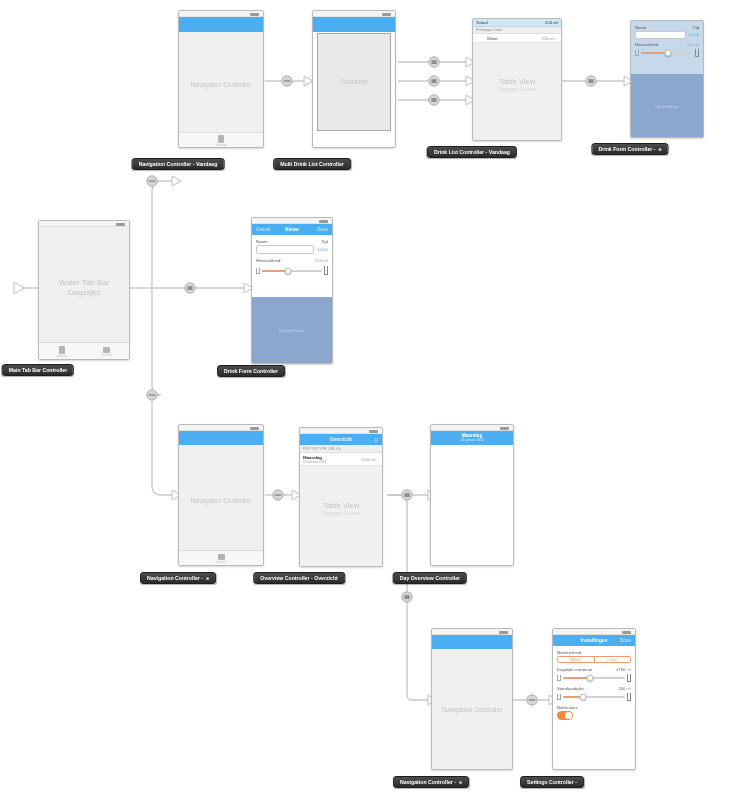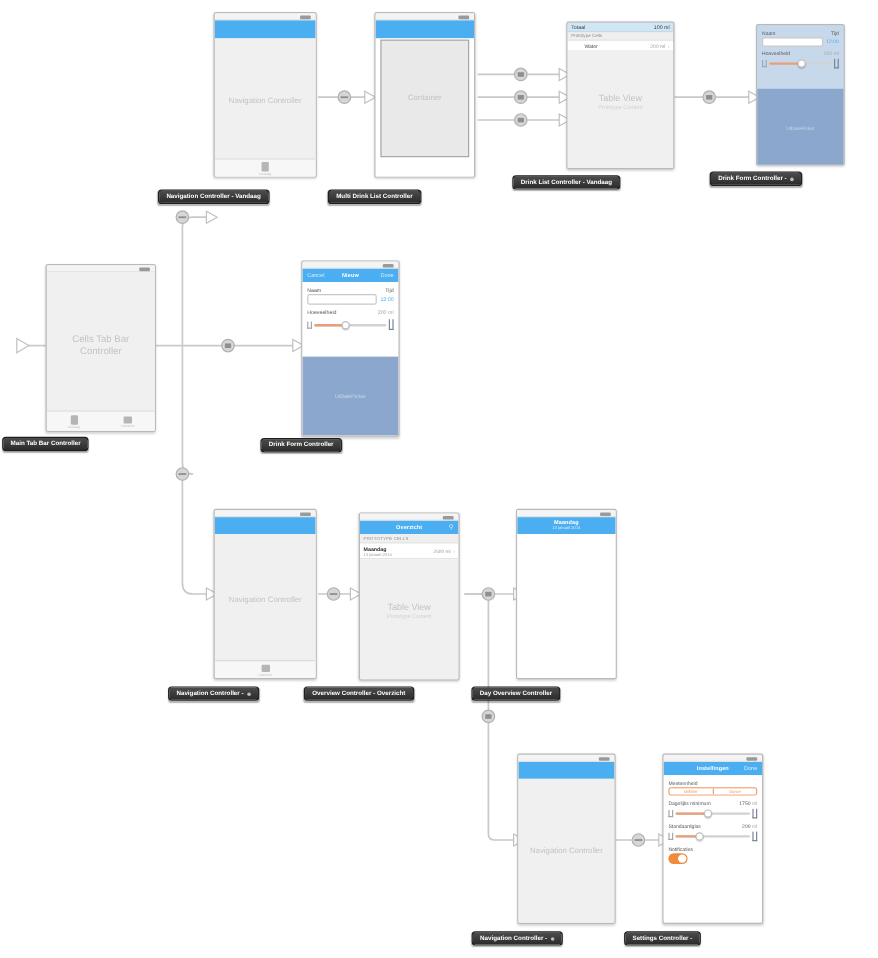--- a/index.html
+++ b/index.html
@@ -225,22 +225,22 @@
     </g>
   </svg>
 
   <div class="scene" style="left:38px; top:220px;">
     <div class="device" style="width:92px; height:140px;">
       <div class="statusbar">
         <div class="batt"></div>
       </div>
       <div class="body-fill" style="height:133px;">
         <div class="placeholder" style="font-size:8px; top:46%;">
-          <span class="ph-main">Cells Tab Bar</span>
-          <span class="ph-main">Controller</span>
+          <span class="ph-main">Water Tab Bar</span>
+          <span class="ph-main">Dagelijks</span>
         </div>
         <div class="tabbar">
           <div class="tab">
             <div class="glyph"></div>
             <div class="tlabel">Vandaag</div>
           </div>
           <div class="tab">
             <div class="glyph" style="width:7px;height:6px;"></div>
             <div class="tlabel">Overzicht</div>
           </div>

